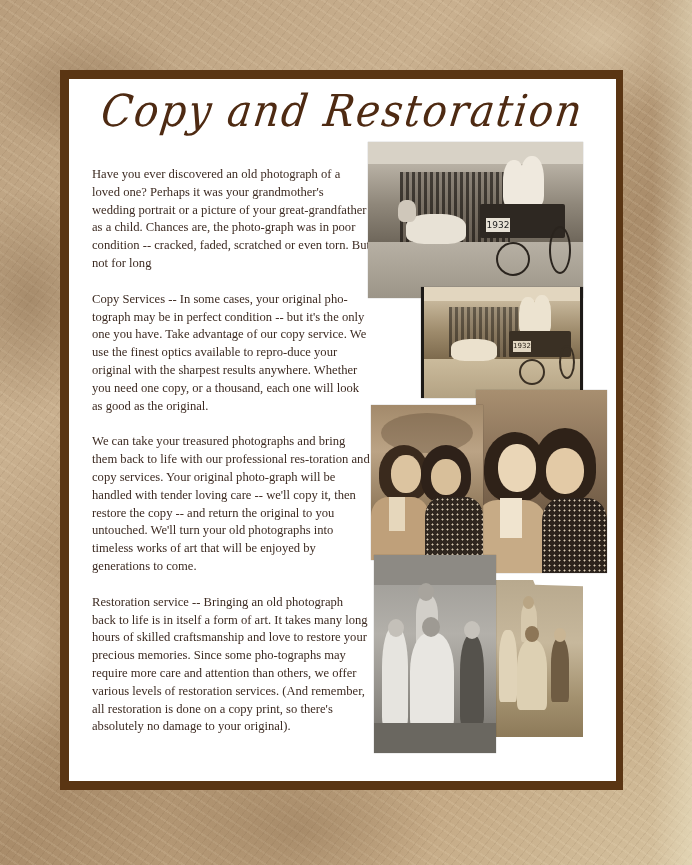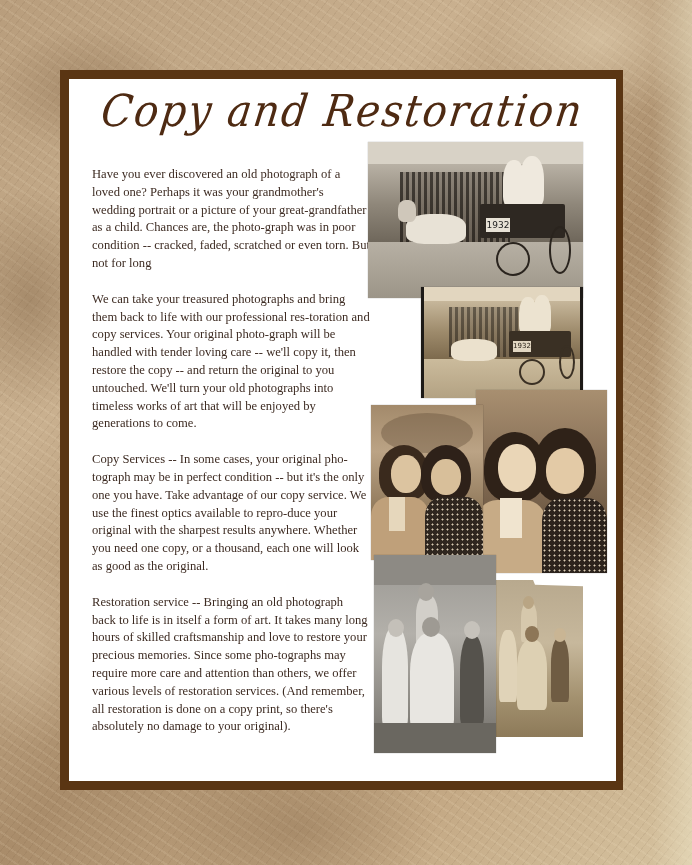--- a/index.html
+++ b/index.html
@@ -72,22 +72,22 @@
 <body>
 
 <div class="backdrop"></div>
 <div class="frame"></div>
 
 <div class="page">
   <div class="title">Copy and Restoration</div>
 
   <div class="body-text">
     <p>Have you ever discovered an old photograph of a loved one? Perhaps it was your grandmother's wedding portrait or a picture of your great-grandfather as a child. Chances are, the photo-graph was in poor condition -- cracked, faded, scratched or even torn. But not for long</p>
+    <p>Copy Services -- In some cases, your original pho-tograph may be in perfect condition -- but it's the only one you have. Take advantage of our copy service. We use the finest optics available to repro-duce your original with the sharpest results anywhere. Whether you need one copy, or a thousand, each one will look as good as the original.</p>
     <p>We can take your treasured photographs and bring them back to life with our professional res-toration and copy services. Your original photo-graph will be handled with tender loving care -- we'll copy it, then restore the copy -- and return the original to you untouched. We'll turn your old photographs into timeless works of art that will be enjoyed by generations to come.</p>
-    <p>Copy Services -- In some cases, your original pho-tograph may be in perfect condition -- but it's the only one you have. Take advantage of our copy service. We use the finest optics available to repro-duce your original with the sharpest results anywhere. Whether you need one copy, or a thousand, each one will look as good as the original.</p>
     <p>Restoration service -- Bringing an old photograph back to life is in itself a form of art. It takes many long hours of skilled craftsmanship and love to restore your precious memories. Since some pho-tographs may require more care and attention than others, we offer various levels of restoration services. (And remember, all restoration is done on a copy print, so there's absolutely no damage to your original).</p>
   </div>
 
   <div class="photo bw" style="left:299px; top:63px; width:215px; height:156px;" title="Two children in a goat cart (restored, black and white)">
     <div class="scene">
       <div style="position:absolute;left:0;top:0;width:215px;height:22px;background:#d8d2c6;"></div>
       <div class="fence" style="left:32px;top:30px;width:110px;height:70px;"></div>
       <div style="position:absolute;left:0;top:100px;width:215px;height:56px;background:linear-gradient(180deg,#b7b0a4,#9c9588);"></div>
       <div class="goat" style="left:38px;top:72px;width:60px;height:30px;"></div>
       <div class="goat" style="left:30px;top:58px;width:18px;height:22px;background:#cfc7ba;"></div>

